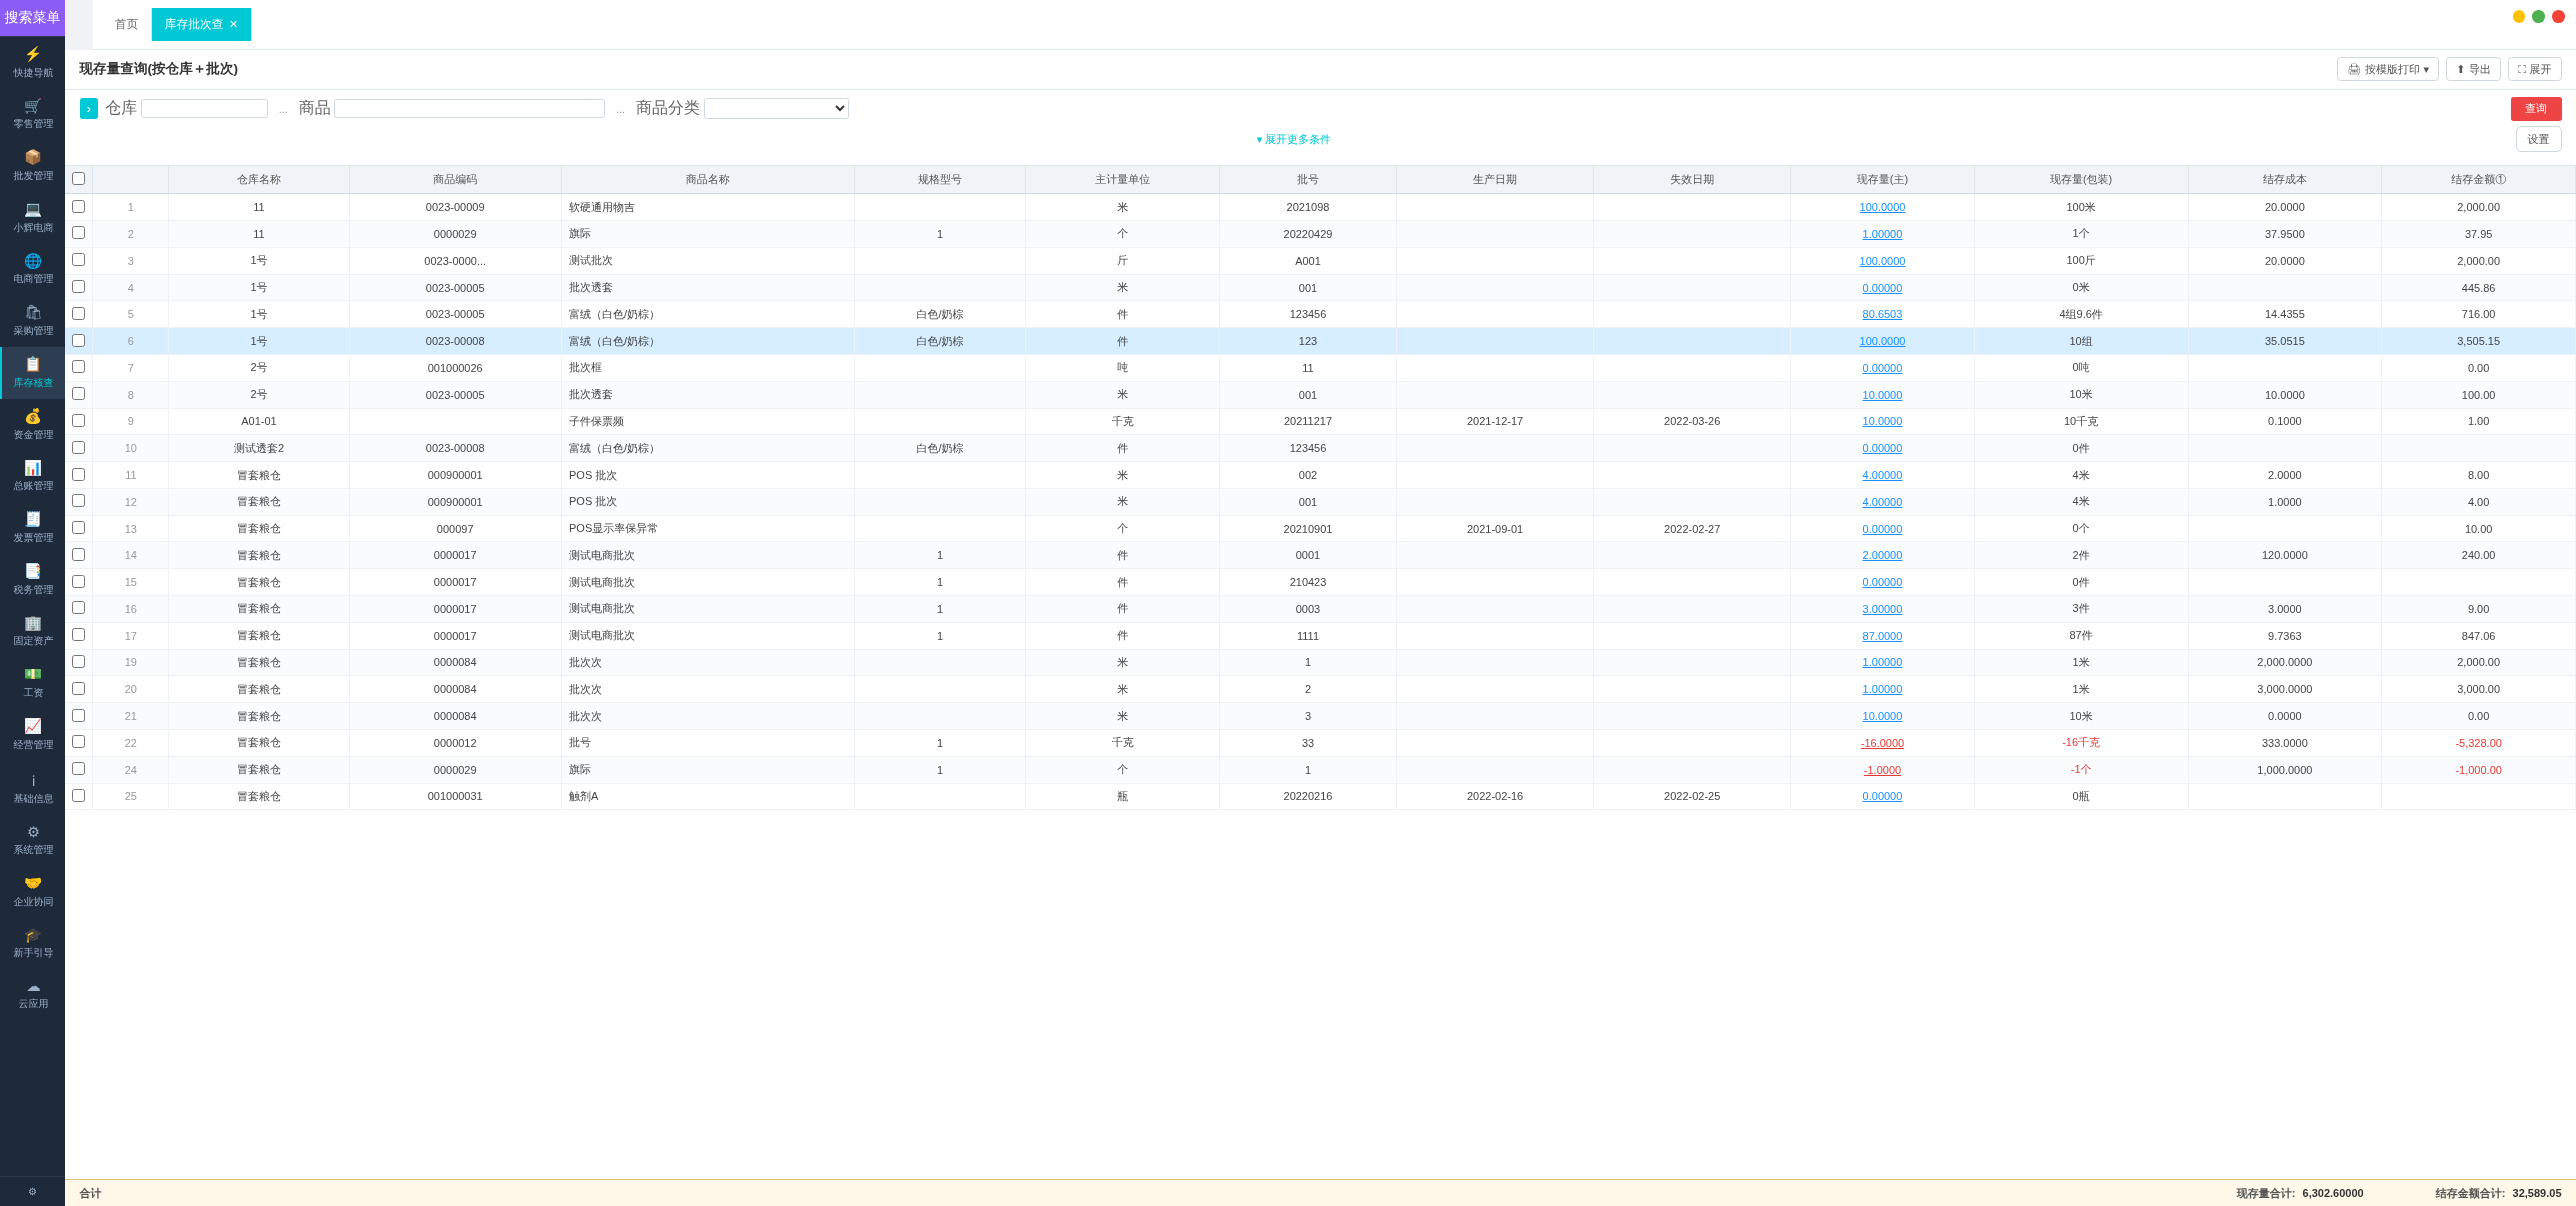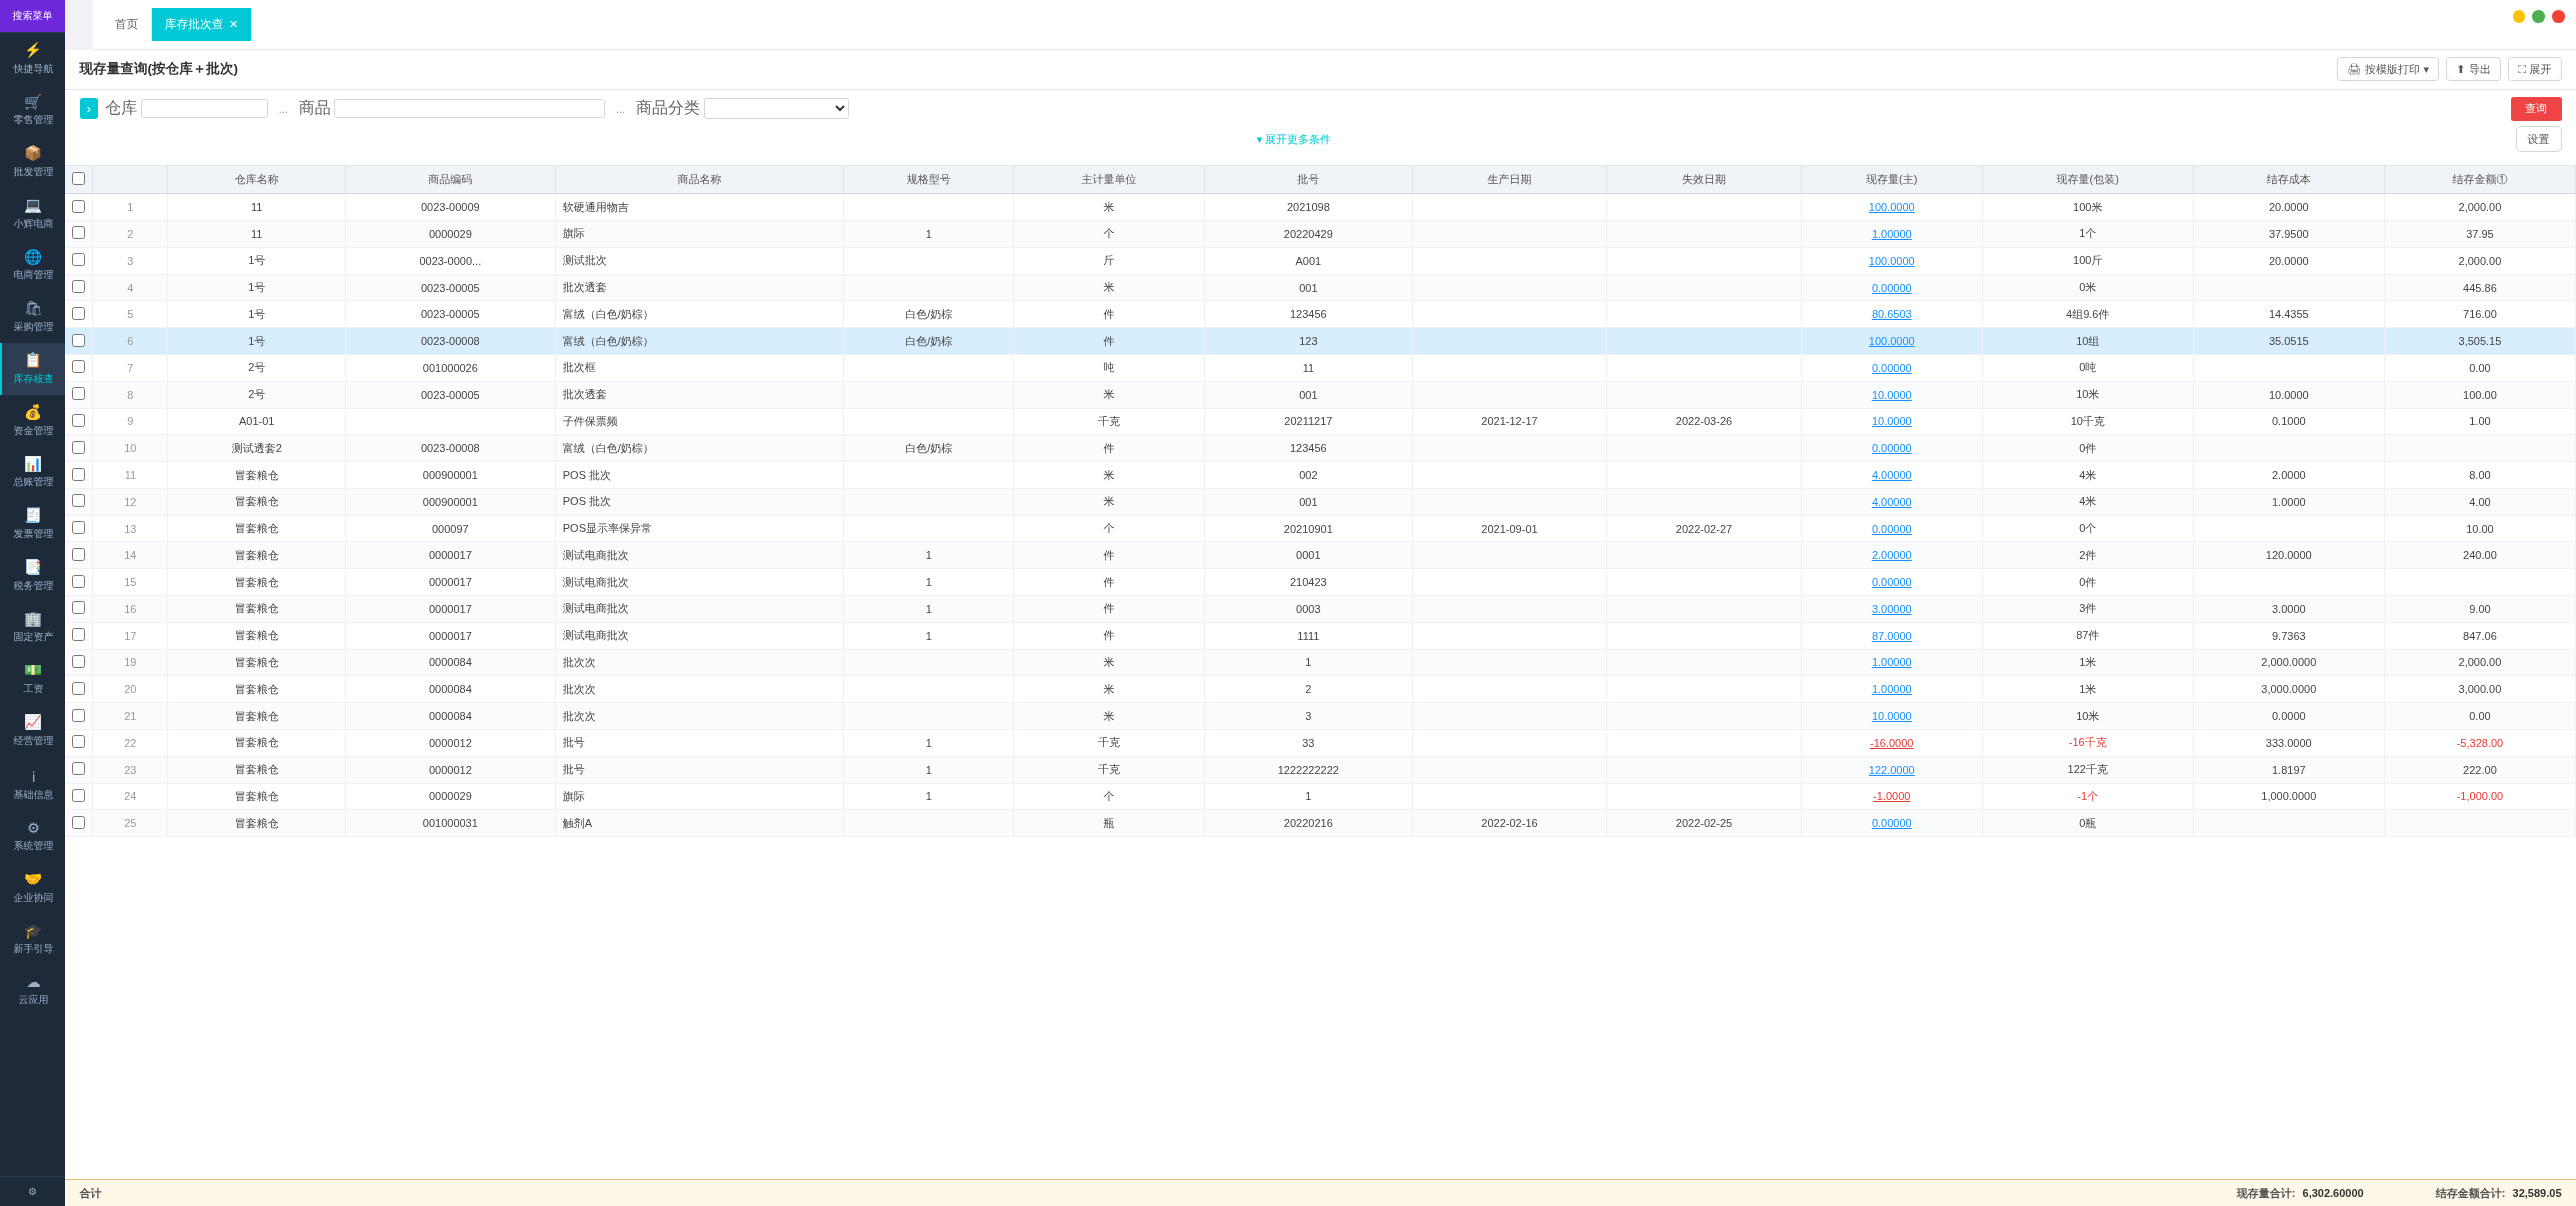--- a/index.html
+++ b/index.html
@@ -12,27 +12,27 @@
       display: flex;
       flex-direction: column;
       align-items: center;
       padding: 0;
       flex-shrink: 0;
       height: 100vh;
       overflow: hidden;
     }
     .sidebar-logo {
       width: 100%;
-      background: #6d28d9;
+      background: #8b5cf6;
       padding: 9px 0;
       display: flex;
       align-items: center;
       justify-content: center;
       color: #fff;
-      font-size: 10px;
+      font-size: 14px;
       cursor: pointer;
       border-bottom: 0.9px solid #2d3e52;
     }
     .sidebar-nav {
       flex: 1;
       width: 100%;
       overflow-y: auto;
       overflow-x: hidden;
     }
     .sidebar-item {
@@ -815,36 +815,20 @@
       <td>33</td>
       <td></td>
       <td></td>
       <td class="link red">-16.0000</td>
       <td class="red">-16千克</td>
       <td>333.0000</td>
       <td class="red">-5,328.00</td>
     </tr>
           <tr>
       <td class="checkbox-cell"><input type="checkbox" style=""></td>
-      <td class="row-num">23</td>
-      <td>冒套粮仓</td>
-      <td>0000012</td>
-      <td class="text-left">批号</td>
-      <td>1</td>
-      <td>千克</td>
-      <td>1222222222</td>
-      <td></td>
-      <td></td>
-      <td class="link">122.0000</td>
-      <td class="">122千克</td>
-      <td>1.8197</td>
-      <td class="">222.00</td>
-    </tr>
-          <tr>
-      <td class="checkbox-cell"><input type="checkbox" style=""></td>
       <td class="row-num">24</td>
       <td>冒套粮仓</td>
       <td>0000029</td>
       <td class="text-left">旗际</td>
       <td>1</td>
       <td>个</td>
       <td>1</td>
       <td></td>
       <td></td>
       <td class="link red">-1.0000</td>

